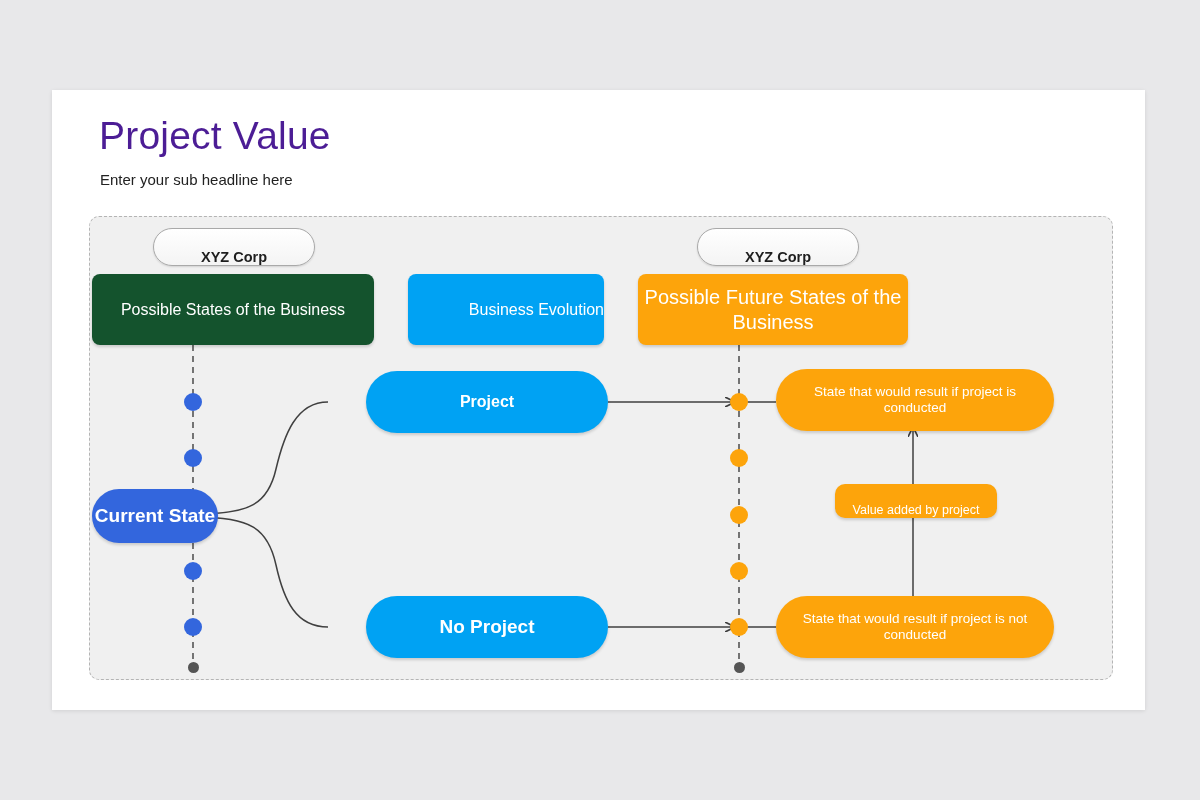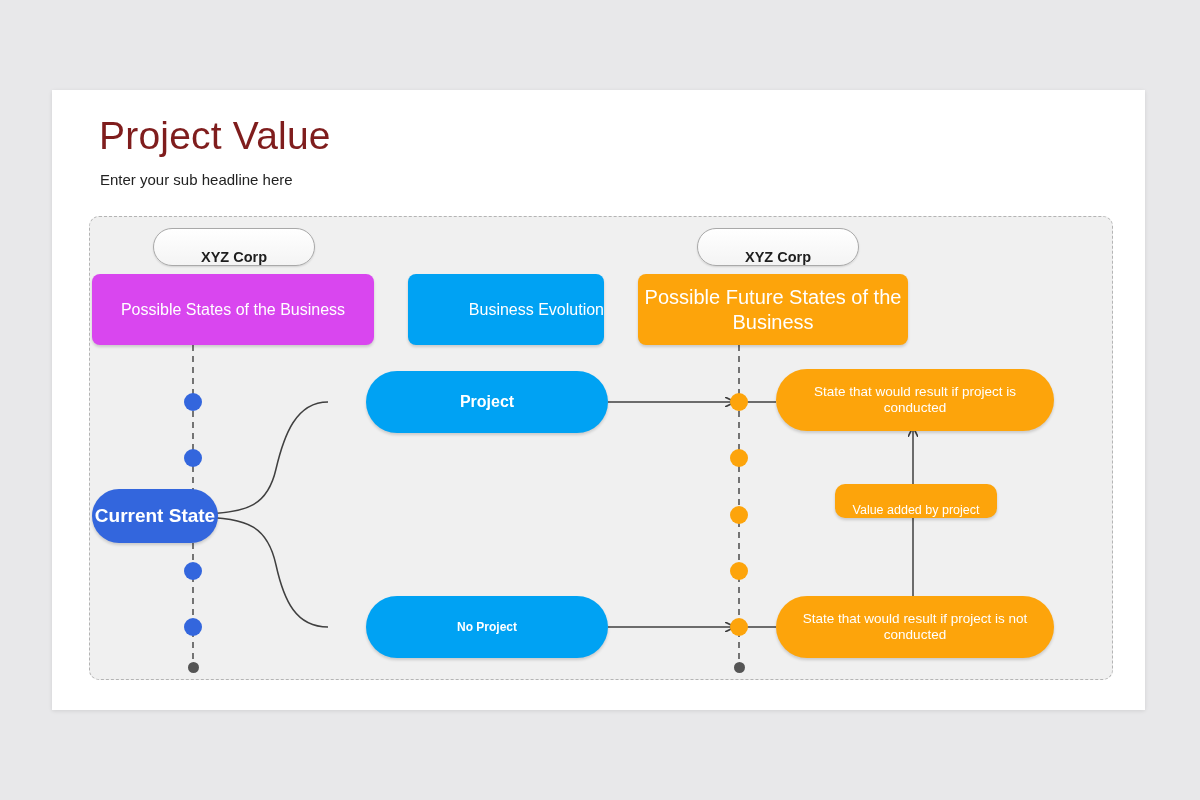--- a/index.html
+++ b/index.html
@@ -22,21 +22,21 @@
     height: 620px;
     background: #ffffff;
     box-shadow: 0 1px 4px rgba(0,0,0,0.10);
   }
 
   #page-title {
     position: absolute;
     left: 47px;
     top: 24px;
     font-size: 39px;
-    color: #7f1d1d;
+    color: #4c1d95;
     letter-spacing: 0.2px;
     white-space: nowrap;
   }
   #page-subtitle {
     position: absolute;
     left: 48px;
     top: 81px;
     font-size: 15px;
     color: #222;
     white-space: nowrap;
@@ -76,21 +76,21 @@
     background: linear-gradient(#ffffff, #f4f4f4);
     border: 1px solid #a9a9a9;
     border-radius: 24px;
     color: #1e1e1e;
     font-weight: bold;
     font-size: 14.5px;
     box-shadow: 0 1px 2px rgba(0,0,0,0.13);
     z-index: 6;
   }
 
-  .hdr-blue   { background: #d946ef; border-radius: 8px; }
+  .hdr-blue   { background: #14532d; border-radius: 8px; }
   .hdr-cyan   { background: #00A2F3; border-radius: 8px; text-align: right; }
   .hdr-orange { background: #FDA40B; border-radius: 8px; }
 
   .pill-cyan   { background: #00A2F3; border-radius: 32px; }
   .pill-orange { background: #FDA40B; border-radius: 32px; }
   .pill-blue   { background: #3366DD; border-radius: 32px; }
 
   .shadowed { box-shadow: 0 2px 3px rgba(0,0,0,0.16); }
 
   
@@ -186,21 +186,21 @@
     <div class="dot-end" style="left:644px; top:445px;"></div>
 
     <div class="node pill-blue shadowed" style="left:2px; top:272px; width:126px; height:54px; font-size:19px; font-weight:bold;">
       <span>Current State</span>
     </div>
 
     <div class="node pill-cyan shadowed" style="left:276px; top:154px; width:242px; height:62px; font-size:16px; font-weight:bold;">
       <span>Project</span>
     </div>
 
-    <div class="node pill-cyan shadowed" style="left:276px; top:379px; width:242px; height:62px; font-size:12px; font-weight:bold;align-items:center;">
+    <div class="node pill-cyan shadowed" style="left:276px; top:379px; width:242px; height:62px; font-size:19px; font-weight:bold;align-items:center;">
       <span>No Project</span>
     </div>
 
     <div class="node pill-orange shadowed" style="left:686px; top:152px; width:278px; height:62px; font-size:13.5px; padding:0 16px;">
       <span>State that would result if project is conducted</span>
     </div>
 
     <div class="node pill-orange shadowed" style="left:686px; top:379px; width:278px; height:62px; font-size:13.5px; padding:0 16px;">
       <span>State that would result if project is not conducted</span>
     </div>

